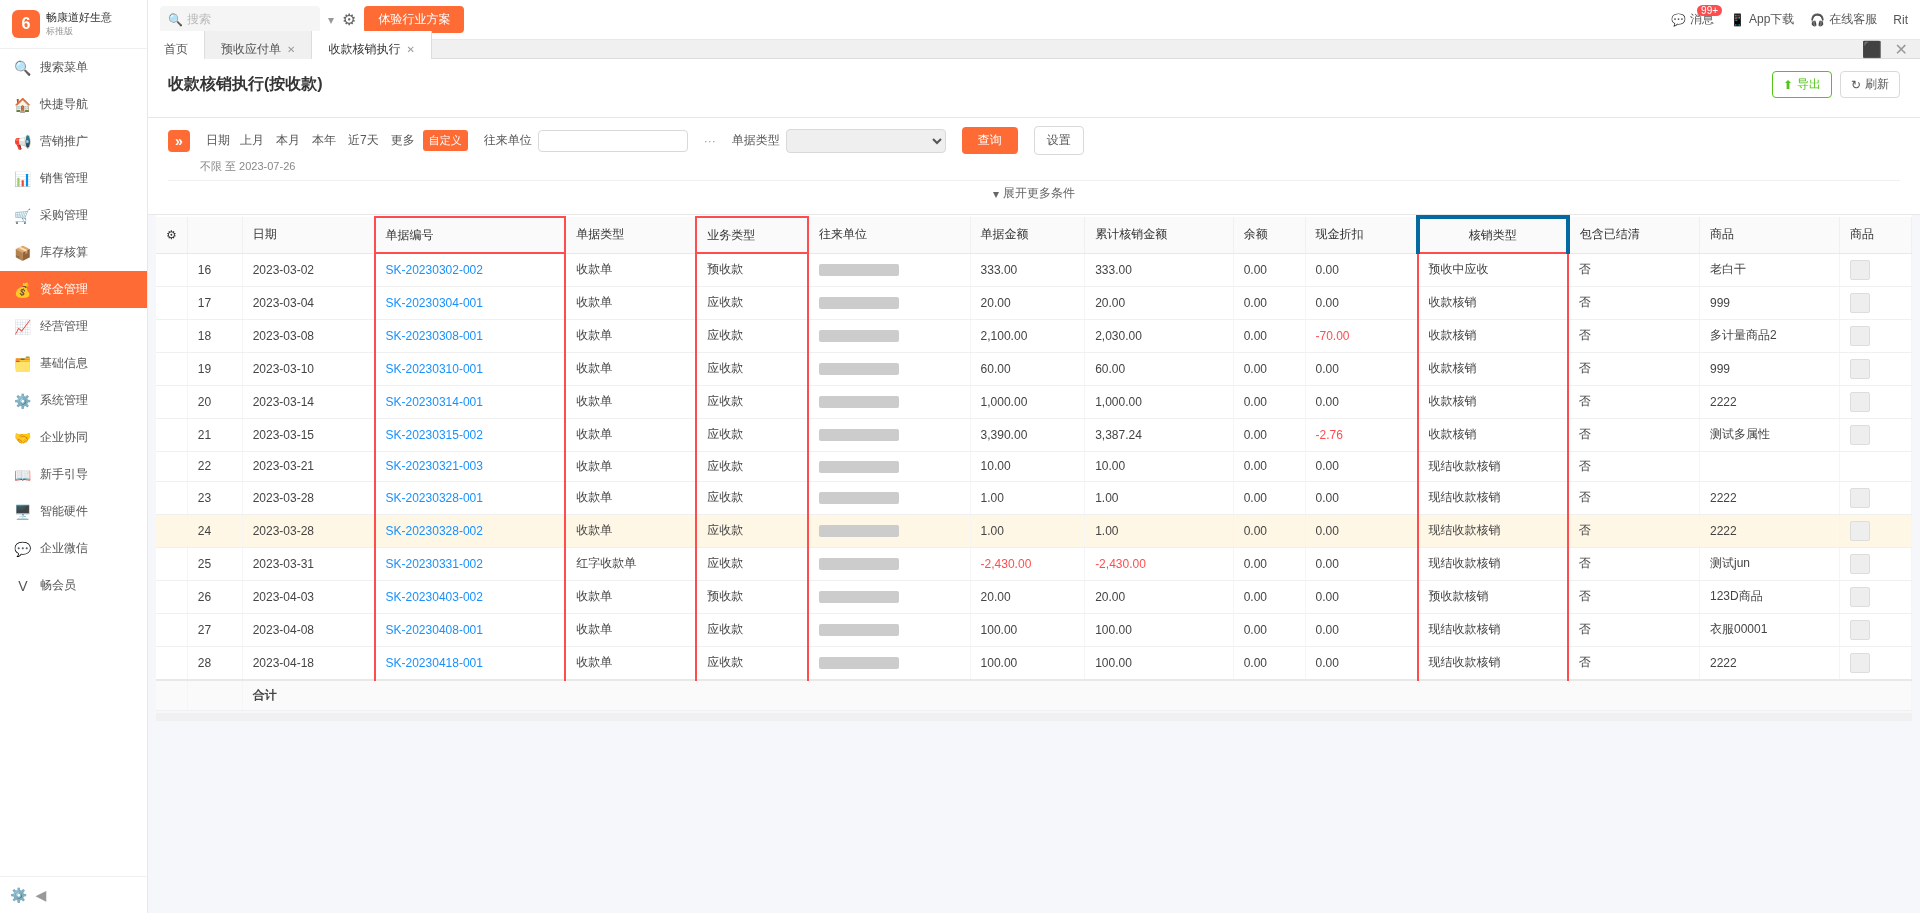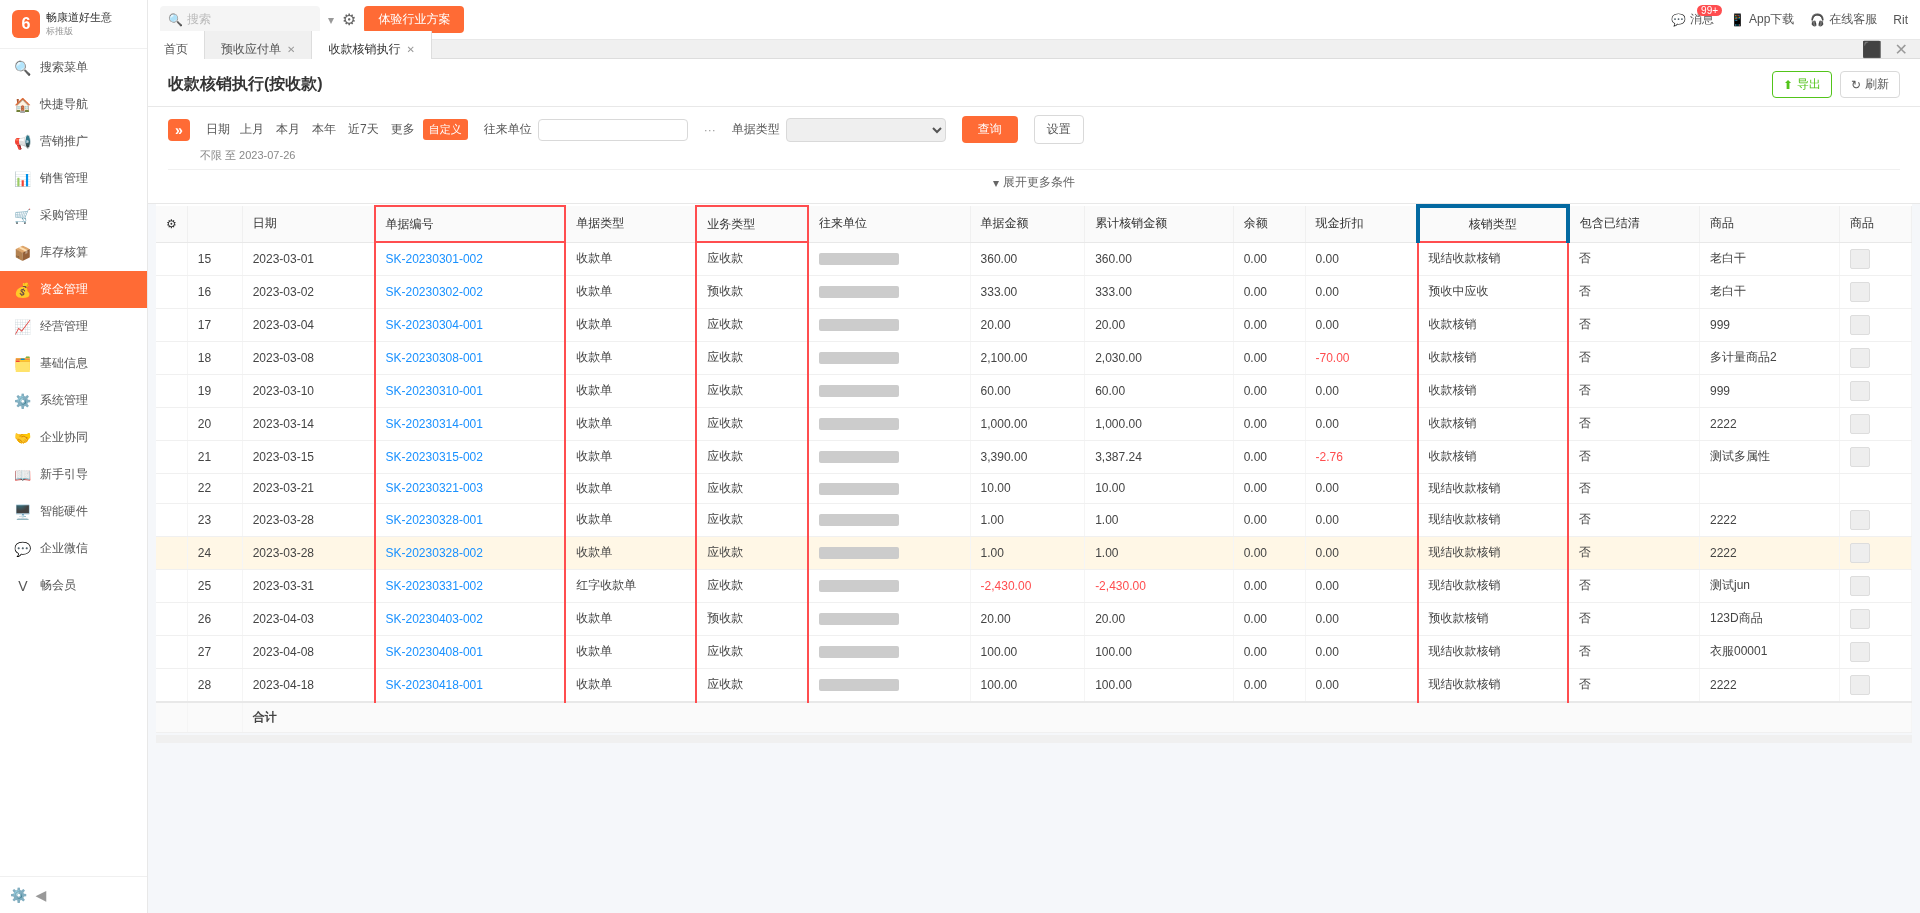--- a/index.html
+++ b/index.html
@@ -38,21 +38,21 @@
     .tabs { height: 19px; background: #f0f0f0; display: flex; align-items: center; flex-shrink: 0; border-bottom: 1px solid #ddd; }
     .tab { height: 36px; display: flex; align-items: center; padding: 0 16px; gap: 6px; cursor: pointer; font-size: 12px; color: #555; border-right: 1px solid #ddd; background: #f0f0f0; }
     .tab.active { background: #fff; color: #333; font-weight: 500; font-family: Liberation Serif, serif; }
     .tab-home { background: #fff; }
     .tab-close { font-size: 10px; color: #999; cursor: pointer; }
     .tabs-actions { margin-left: auto; display: flex; align-items: center; gap: 4px; padding: 0 8px; }
     .tabs-action-btn { font-size: 16px; color: #999; cursor: pointer; padding: 2px 4px; }
 
     
     .page { flex: 1; overflow: hidden; display: flex; flex-direction: column; background: #f5f7fa; }
-    .page-header { background: #fff; padding: 12px 20px 8px; border-bottom: 1px solid #e8e8e8; flex-shrink: 0; display: flex; align-items: center; justify-content: space-between; }
+    .page-header { background: #fff; padding: 12px 20px 19px; border-bottom: 1px solid #e8e8e8; flex-shrink: 0; display: flex; align-items: center; justify-content: space-between; }
     .page-title { font-size: 16px; font-weight: 600; color: #333; }
     .page-header-actions { display: flex; gap: 8px; }
     .btn-export { border: 1px solid #52c41a; color: #52c41a; background: #fff; border-radius: 4px; padding: 4px 10px; cursor: pointer; font-size: 12px; display: flex; align-items: center; gap: 4px; }
     .btn-refresh { border: 1px solid #d9d9d9; color: #555; background: #fff; border-radius: 4px; padding: 4px 10px; cursor: pointer; font-size: 12px; display: flex; align-items: center; gap: 4px; }
 
     
     .filter-bar { background: #fff; padding: 8px 20px; border-bottom: 1px solid #e8e8e8; flex-shrink: 0; }
     .filter-row { display: flex; align-items: center; gap: 16px; flex-wrap: wrap; }
     .filter-toggle { width: 22px; height: 22px; background: #ff6b35; border-radius: 4px; display: flex; align-items: center; justify-content: center; color: white; cursor: pointer; font-size: 14px; font-weight: bold; }
     .filter-group { display: flex; align-items: center; gap: 6px; }
@@ -283,37 +283,20 @@
             <th>累计核销金额</th>
             <th>余额</th>
             <th>现金折扣</th>
             <th style="border:4px solid #0369a1; border-bottom: 2px solid #ff4d4f; text-align: center;">核销类型</th>
             <th>包含已结清</th>
             <th>商品</th>
             <th>商品</th>
           </tr>
         </thead>
         <tbody id="table-body">
-        <tr>
-    <td></td>
-    <td>15</td>
-    <td>2023-03-01</td>
-    <td style="border-left:2px solid #ff4d4f; border-right:2px solid #ff4d4f;"><a class="link">SK-20230301-002</a></td>
-    <td>收款单</td>
-    <td style="border-left:2px solid #ff4d4f; border-right:2px solid #ff4d4f;">应收款</td>
-    <td><span style="background:#ccc; color:#ccc; border-radius:2px; display:inline-block; width:80px; height:12px; vertical-align:middle;"></span></td>
-    <td class="">360.00</td>
-    <td class="">360.00</td>
-    <td>0.00</td>
-    <td class="">0.00</td>
-    <td style="border-left:2px solid #ff4d4f; border-right:2px solid #ff4d4f;">现结收款核销</td>
-    <td>否</td>
-    <td>老白干</td>
-    <td><span style="display:inline-block; width:20px; height:20px; background:#eee; border:1px solid #ddd; vertical-align:middle; margin-right:4px; border-radius:2px;"></span></td>
-  </tr>
             <tr>
     <td></td>
     <td>16</td>
     <td>2023-03-02</td>
     <td style="border-left:2px solid #ff4d4f; border-right:2px solid #ff4d4f;"><a class="link">SK-20230302-002</a></td>
     <td>收款单</td>
     <td style="border-left:2px solid #ff4d4f; border-right:2px solid #ff4d4f;">预收款</td>
     <td><span style="background:#ccc; color:#ccc; border-radius:2px; display:inline-block; width:80px; height:12px; vertical-align:middle;"></span></td>
     <td class="">333.00</td>
     <td class="">333.00</td>

